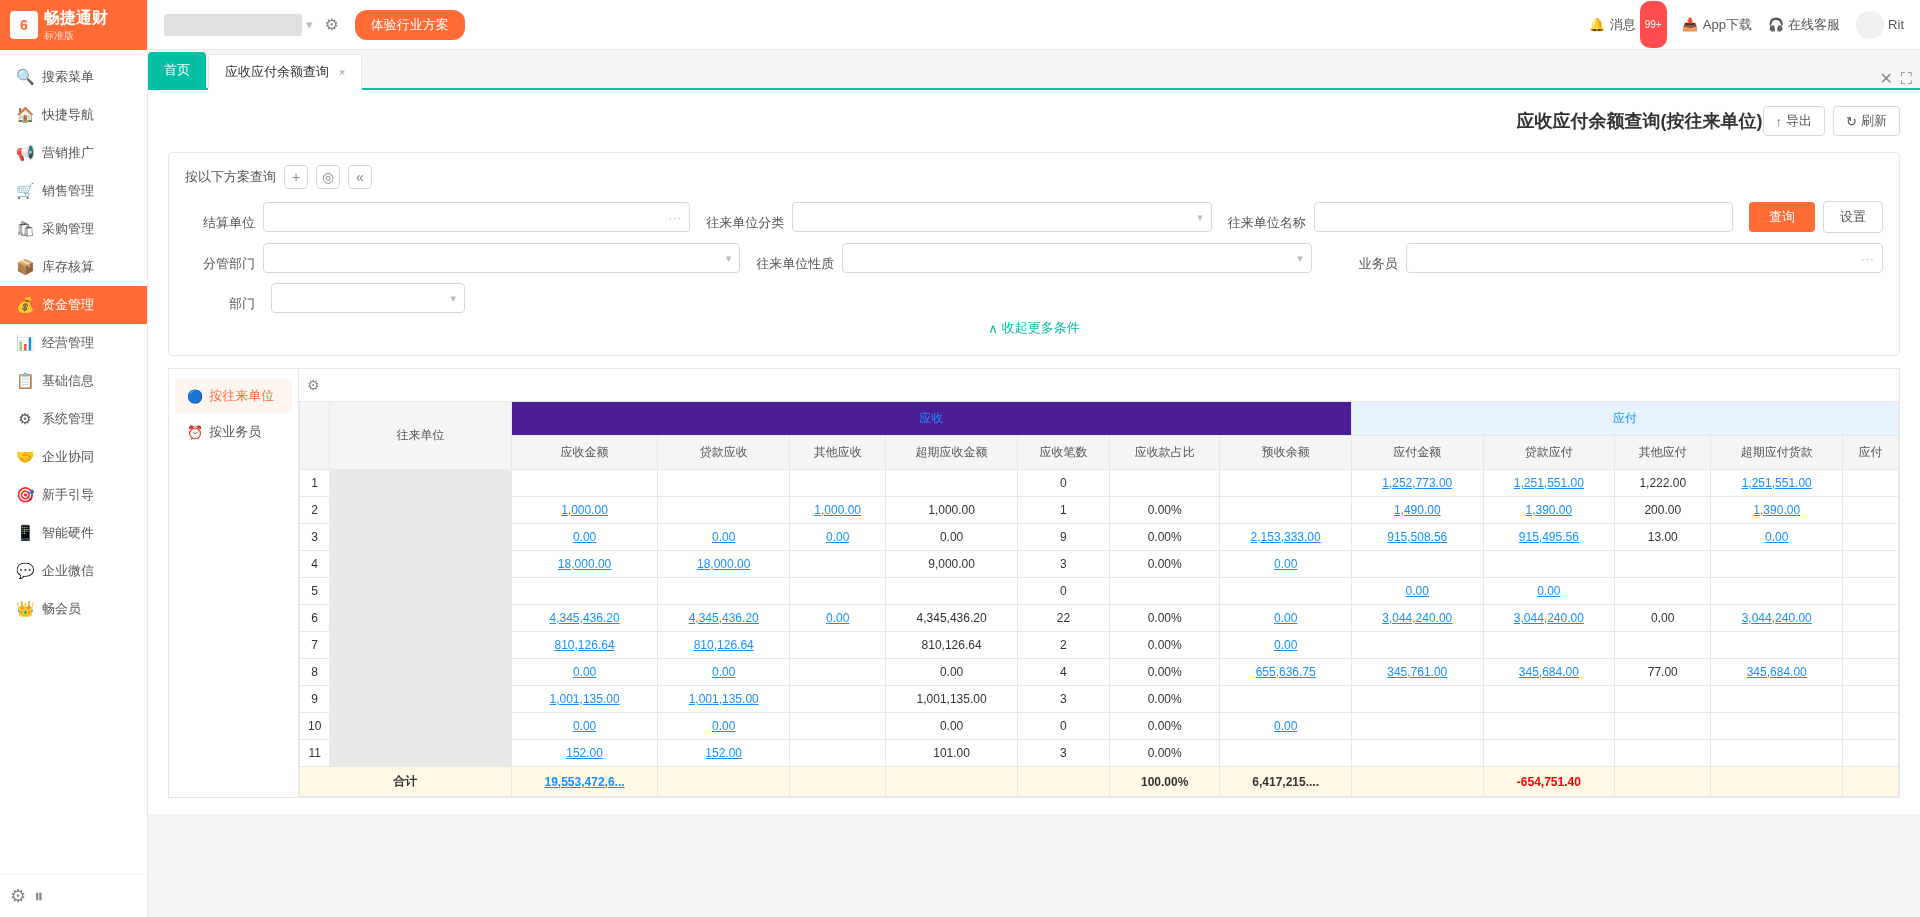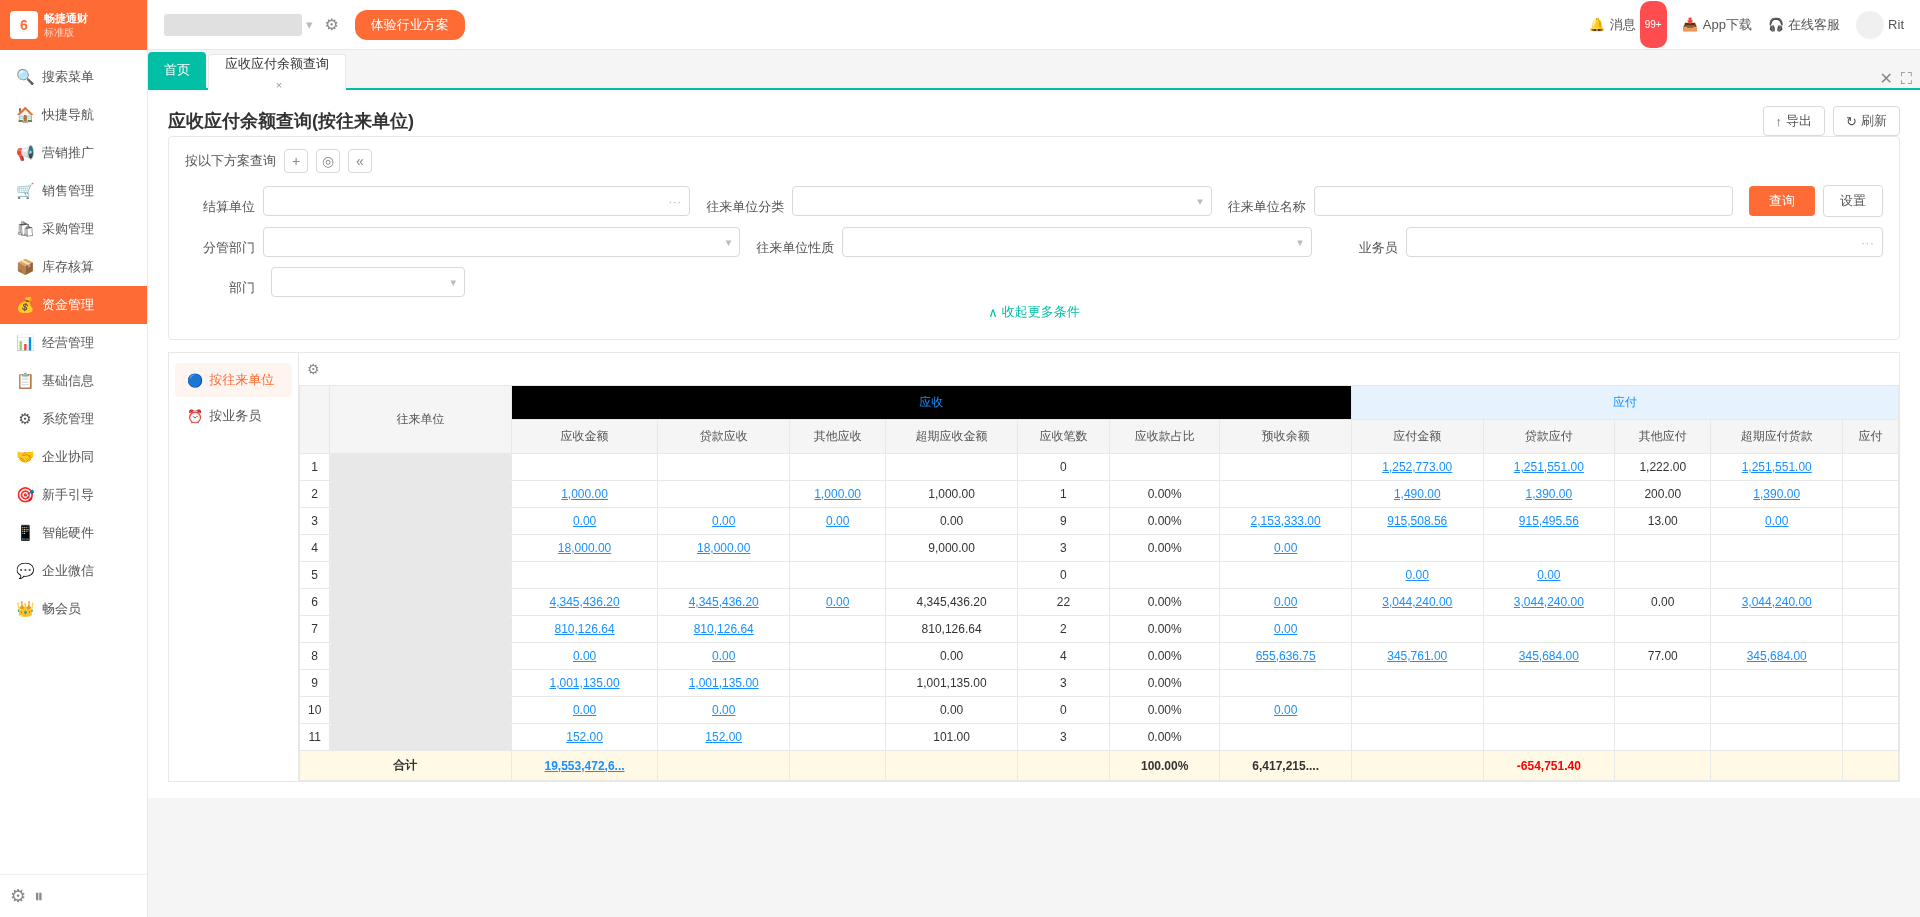--- a/index.html
+++ b/index.html
@@ -29,32 +29,32 @@
     .topbar-btn-orange { background: #ff6b35; color: #fff; border: none; padding: 6px 16px; border-radius: 12px; cursor: pointer; font-size: 13px; }
     .topbar-gear { color: #888; cursor: pointer; font-size: 16px; margin-right: 4px; }
     .topbar-actions { display: flex; align-items: center; gap: 16px; color: #555; font-size: 13px; }
     .topbar-action-item { display: flex; align-items: center; gap: 4px; cursor: pointer; }
     .badge { background: #ff4d4f; color: #fff; border-radius: 10px; padding: 18px 5px; font-size: 10px; min-width: 18px; text-align: center; }
     .user-avatar { width: 28px; height: 28px; border-radius: 50%; background: #ddd; display: flex; align-items: center; justify-content: center; font-size: 11px; color: #666; }
 
     
     .tabbar { height: 40px; background: #f5f5f5; display: flex; align-items: flex-end; padding-left: 0; border-bottom: 2px solid #00bfa5; }
     .tab { height: 36px; padding: 0 16px; display: flex; align-items: center; gap: 6px; cursor: pointer; font-size: 13px; color: #555; background: #e8e8e8; border-radius: 4px 4px 0 0; margin-right: 2px; }
-    .tab.active { background: #fff; color: #333; border: 1px solid #e8e8e8; border-bottom: 2px solid #fff; margin-bottom: -2px; flex-direction: column; }
+    .tab.active { background: #fff; color: #333; border: 1px solid #e8e8e8; border-bottom: 2px solid #fff; margin-bottom: -2px; }
     .tab-home { background: #00bfa5; color: #fff; }
     .tab-close { font-size: 11px; color: #999; margin-left: 4px; cursor: pointer; }
     .tabbar-right { margin-left: auto; display: flex; align-items: center; padding-right: 8px; gap: 8px; }
     .tabbar-icon-btn { color: #888; cursor: pointer; font-size: 16px; }
 
     
     .content { flex: 1; background: #f5f5f5; overflow-y: auto; padding: 0; }
     .page { background: #fff; margin: 0; padding: 16px 20px; }
 
     
-    .page-header { display: flex; align-items: center; justify-content: space-between; }
+    .page-header { display: flex; align-items: center; justify-content: flex-end; margin-bottom: 16px; }
     .page-title { font-size: 18px; font-weight: bold; color: #333; }
     .page-header-actions { display: flex; gap: 8px; }
     .btn-outline { border: 1px solid #d9d9d9; background: #fff; color: #555; padding: 5px 12px; border-radius: 4px; cursor: pointer; font-size: 13px; display: flex; align-items: center; gap: 4px; }
 
     
     .search-area { background: #fff; border: 1px solid #e8e8e8; border-radius: 4px; padding: 12px 16px; margin-bottom: 12px; }
     .search-toolbar { display: flex; align-items: center; gap: 8px; margin-bottom: 12px; }
     .search-toolbar-label { font-size: 13px; color: #555; }
     .search-toolbar-btn { width: 24px; height: 24px; border: 1px solid #d9d9d9; border-radius: 4px; display: flex; align-items: center; justify-content: center; cursor: pointer; color: #888; font-size: 14px; }
     .search-rows { display: flex; flex-direction: column; gap: 10px; }
@@ -83,21 +83,21 @@
   </style>
 </head>
 <body>
 
 <div class="app-container">
 
   <div class="sidebar">
     <div class="sidebar-logo">
       <div class="sidebar-logo-icon">6</div>
       <div>
-        <div style="color:#fff;font-size:11px;font-weight:bold;">畅捷通财</div>
+        <div style="color:#fff;font-size:16px;font-weight:bold;">畅捷通财</div>
         <div style="color:rgba(255,255,255,0.7);font-size:10px;">标准版</div>
       </div>
     </div>
     <div class="sidebar-nav">
       <div class="sidebar-item">
         <span class="icon">🔍</span>
         <span>搜索菜单</span>
       </div>
       <div class="sidebar-item">
         <span class="icon">🏠</span>
@@ -312,21 +312,21 @@
 
           <div class="table-container">
             <div class="table-toolbar">
               <span class="settings-icon">⚙</span>
             </div>
             <table class="data-table">
               <thead>
                 <tr>
                   <th rowspan="2" style="width:30px;"></th>
                   <th rowspan="2" style="min-width:120px;">往来单位</th>
-                  <th colspan="7" style="background:#000000;color:#1890ff;border-bottom:none;margin-top:48px;">应收</th>
+                  <th colspan="7" style="background:#4c1d95;color:#1890ff;border-bottom:none;margin-top:48px;">应收</th>
                   <th colspan="5" style="background:#e6f3ff;color:#1890ff;border-bottom:none;">应付</th>
                 </tr>
                 <tr>
                   <th>应收金额</th>
                   <th>贷款应收</th>
                   <th>其他应收</th>
                   <th>超期应收金额</th>
                   <th>应收笔数</th>
                   <th>应收款占比</th>
                   <th>预收余额</th>

